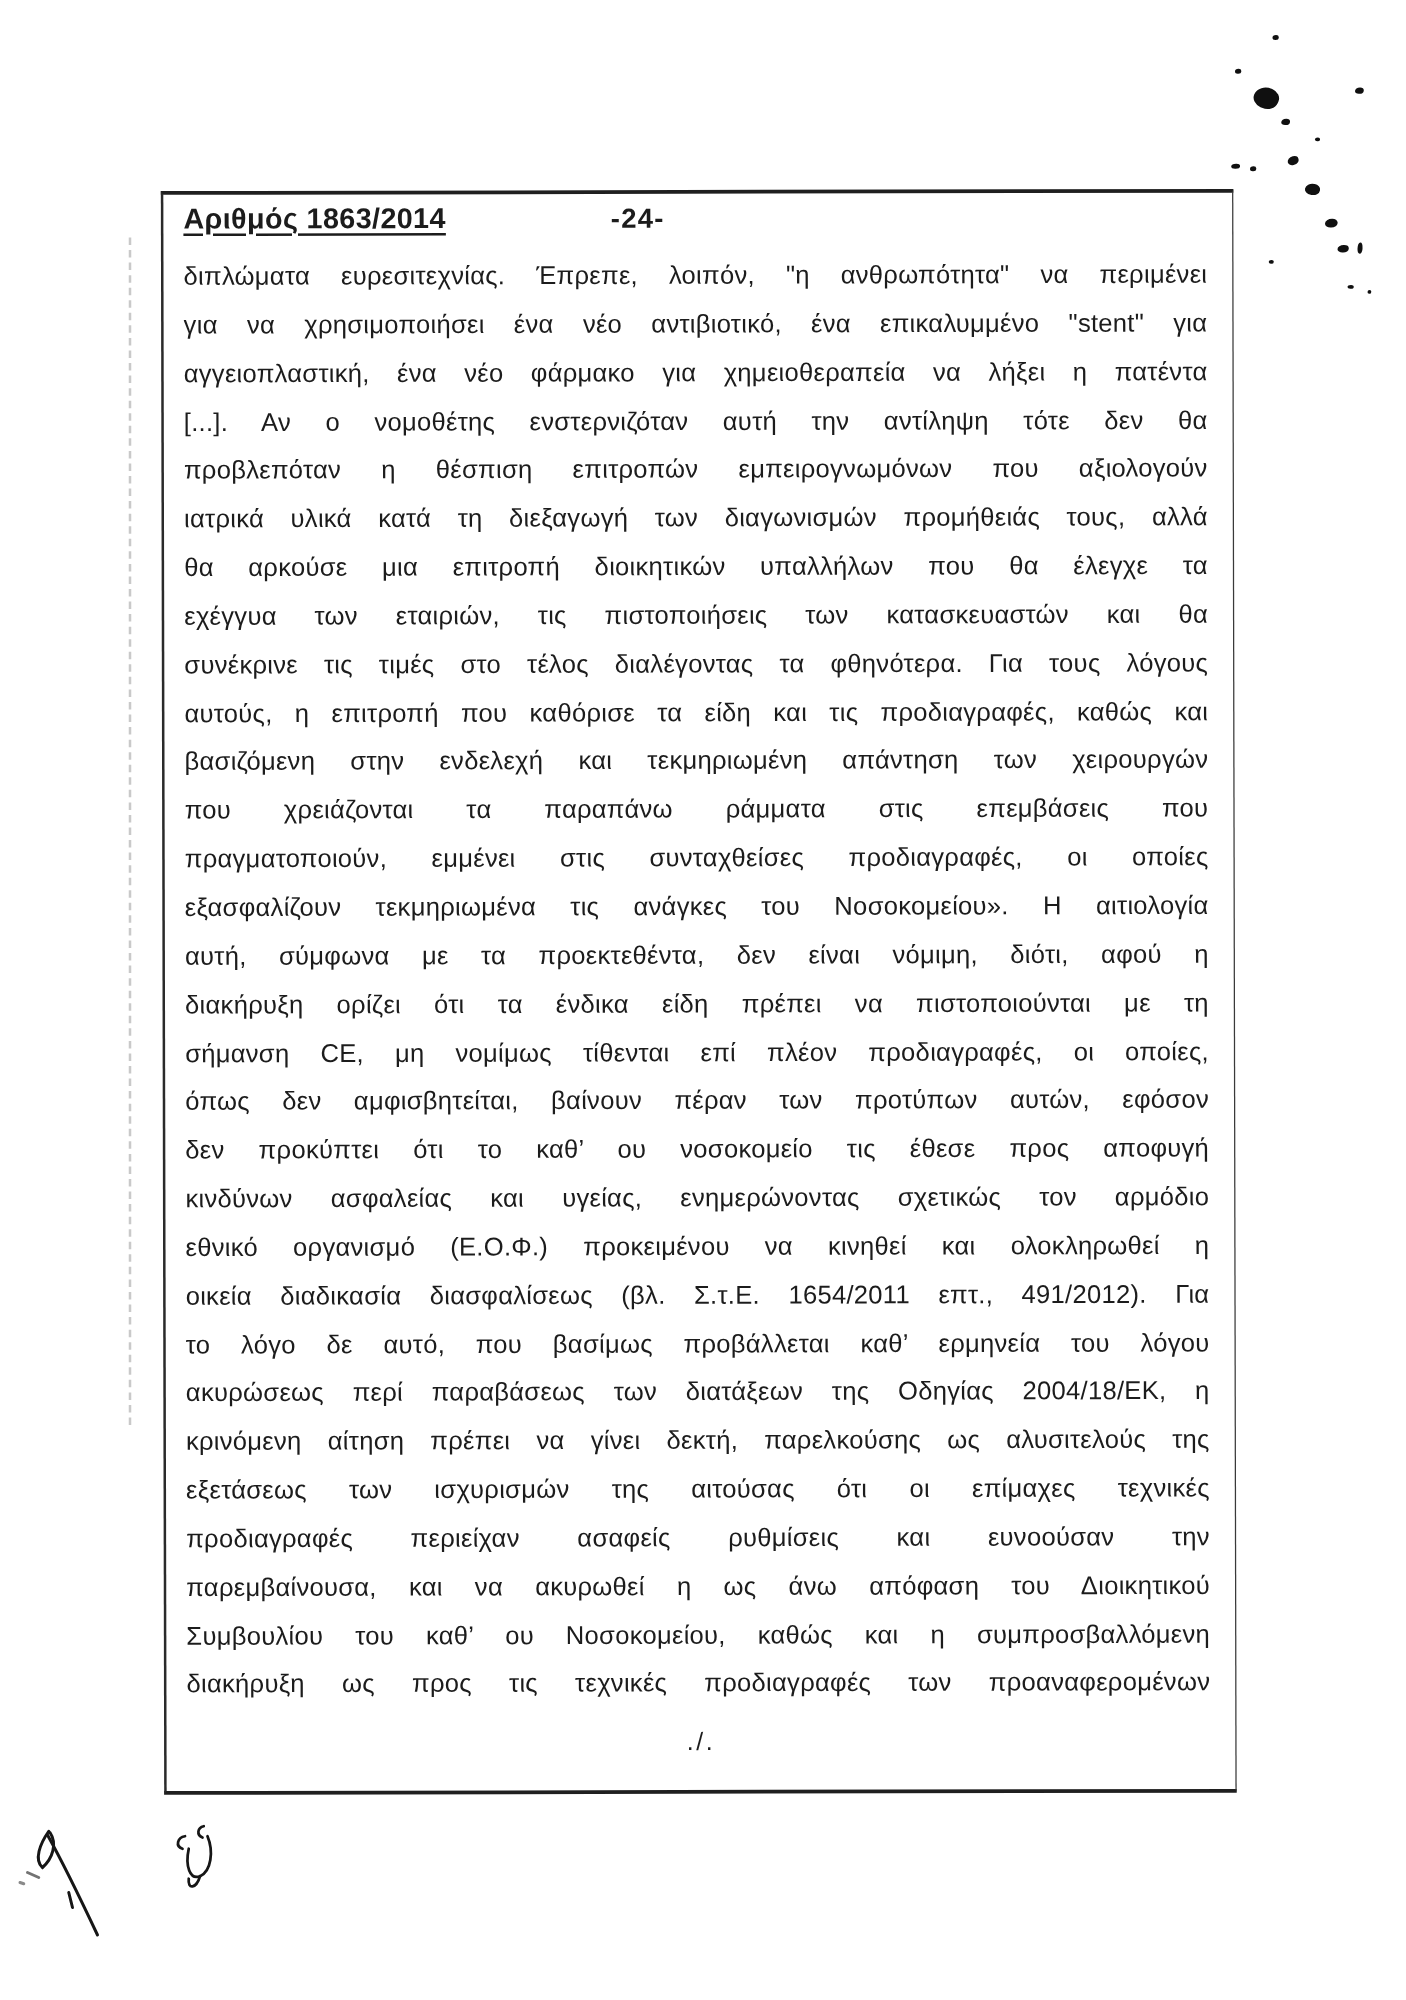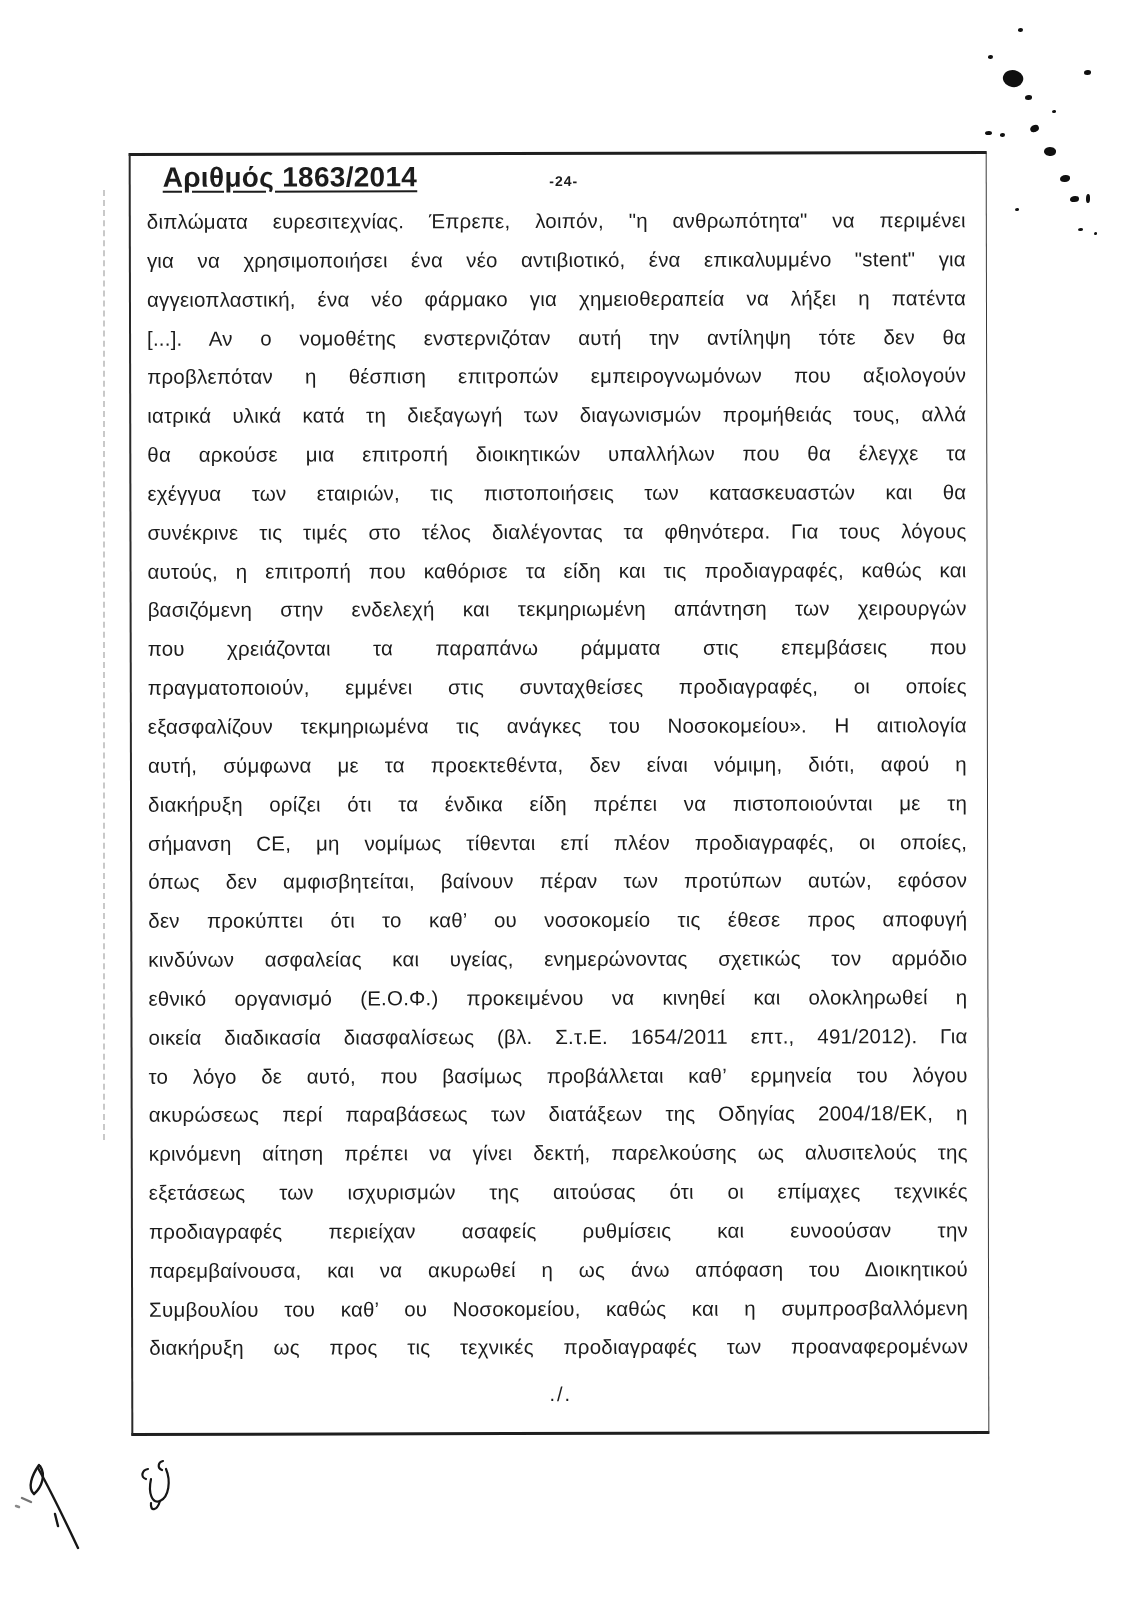--- a/index.html
+++ b/index.html
@@ -20,24 +20,24 @@
     border-top:3px solid #1f1f1f;
     border-left:2px solid #2a2a2a;
     border-bottom:3px solid #1f1f1f;
     border-right:1px solid #3a3a3a;
     box-sizing:border-box;
     transform:rotate(-0.12deg);
     background:transparent;
   }
   .doc-header { position:absolute; left:16px; top:6px; width:820px; white-space:nowrap; }
   .doc-number {
-    font-weight:bold; font-size:28px; letter-spacing:.3px;
-    text-decoration:underline; text-underline-offset:4px;margin-left:16px;
+    font-weight:bold; font-size:23px; letter-spacing:.3px;
+    text-decoration:underline; text-underline-offset:4px;
   }
-  .page-number { font-weight:bold; font-size:14px; margin-left:132px; letter-spacing:1px; }
+  .page-number { font-weight:bold; font-size:22px; margin-left:132px; letter-spacing:1px; }
   .doc-body {
     position:absolute; left:16px; top:47px; width:819px;
     font-size:20.5px; letter-spacing:.2px;
   }
   .body-line {
     height:38.85px; line-height:38.85px; overflow:hidden;
     text-align:justify; text-align-last:justify; white-space:nowrap;
   }
   .doc-footer {
     position:absolute; left:0; right:0; bottom:26px;

